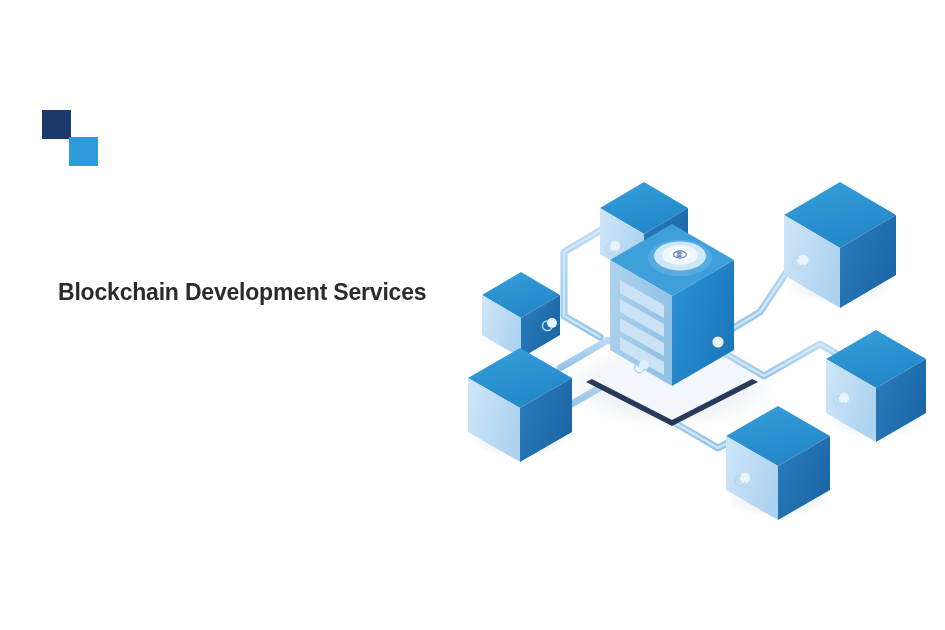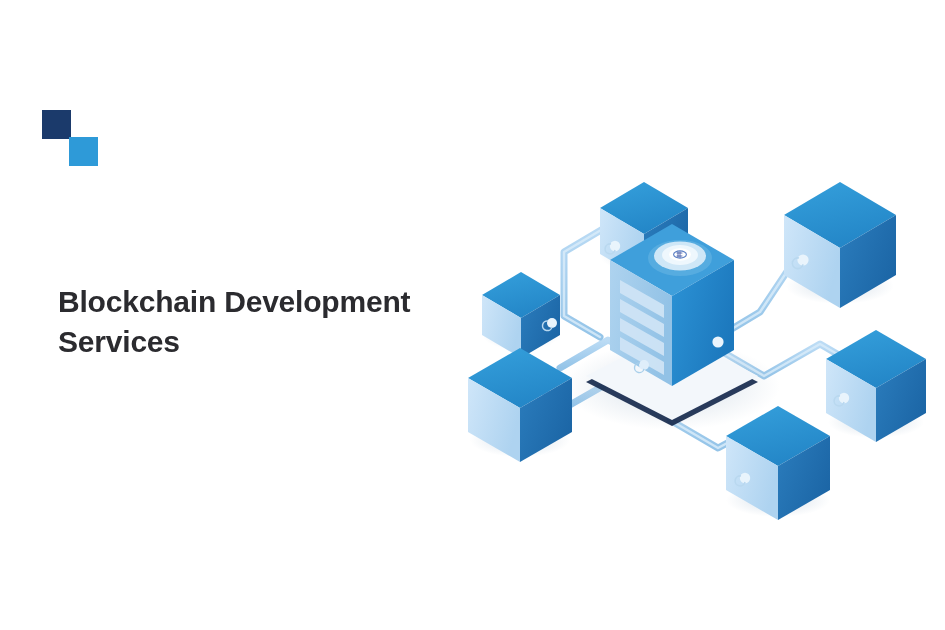--- a/index.html
+++ b/index.html
@@ -27,21 +27,21 @@
     width: 60px;
     height: 56px;
   }
 
   
   .headline {
     position: absolute;
     left: 58px;
     top: 262px;
     width: 430px;
-    font-size: 30px;
+    font-size: 23px;
     line-height: 1.34;
     font-weight: bold;
     letter-spacing: -0.2px;
     color: #2b2b2f;
   }
 
   
   .illustration {
     position: absolute;
     left: 448px;

